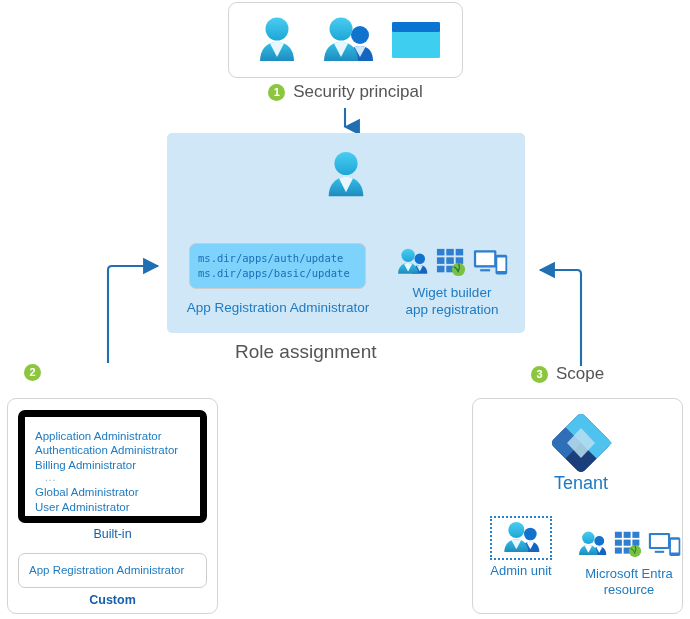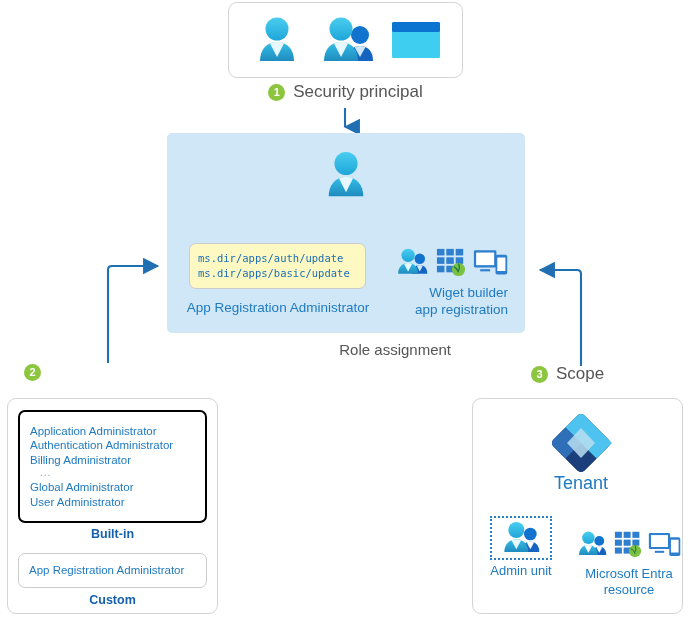--- a/index.html
+++ b/index.html
@@ -69,21 +69,21 @@
     background: #cfe7f7;
     border-radius: 5px;
   }
   #assignment-person {
     left: 320px; top: 145px;
     width: 52px; height: 62px;
   }
   #permissions-box {
     left: 189px; top: 243px;
     width: 177px; height: 46px;
-    background: #fef9c3;
+    background: #7dd3fc;
     border: 1px solid #cccccc;
     border-radius: 7px;
     box-sizing: border-box;
     display: flex;
     flex-direction: column;
     justify-content: center;
     padding: 0 8px;
   }
   .perm-line {
     font-family: "DejaVu Sans Mono", monospace;
@@ -103,30 +103,30 @@
     left: 400px; top: 237px;
     width: 104px; height: 40px;
     display: flex;
     align-items: flex-end;
     justify-content: center;
     gap: 6px;
   }
   #resource-caption {
     left: 396px; top: 285px;
     width: 112px;
-    text-align: right;
+    text-align: center;
     font-size: 13.5px;
     color: #1f7ac0;
     line-height: 1.25;
   }
   #role-assignment-label {
-    left: 229px; top: 341px;
+    left: 235px; top: 341px;
     width: 222px;
-    text-align: right;
-    font-size: 15px;
+    text-align: left;
+    font-size: 19px;
     color: #555555;
   }
 
   
   #roledef-caption {
     left: 24px; top: 364px;
     display: flex;
     align-items: center;
     gap: 8px;
   }
@@ -143,38 +143,38 @@
     width: 211px; height: 216px;
     background: #ffffff;
     border: 1px solid #d4d4d4;
     border-radius: 9px;
     box-sizing: border-box;
   }
   #builtin-box {
     left: 18px; top: 410px;
     width: 189px; height: 113px;
     background: #ffffff;
-    border: 2px solid #000000;
+    border: 7px solid #000000;
     border-radius: 7px;
     box-sizing: border-box;
     padding: 12px 0 0 10px;
   }
   .role-line {
     font-size: 11.5px;
     color: #1f7ac0;
     line-height: 1.26;
     white-space: nowrap;
   }
   .role-line.ellipsis { padding-left: 10px; color: #7fa9c9; letter-spacing: 1px; font-size: 10px; }
   #builtin-label {
     left: 18px; top: 527px;
     width: 189px;
     text-align: center;
     font-size: 12.5px;
-    font-weight: bold;
+    font-weight: normal;
     color: #1560ad;
   }
   #custom-box {
     left: 18px; top: 553px;
     width: 189px; height: 35px;
     background: #ffffff;
     border: 1px solid #cccccc;
     border-radius: 7px;
     box-sizing: border-box;
     display: flex;

